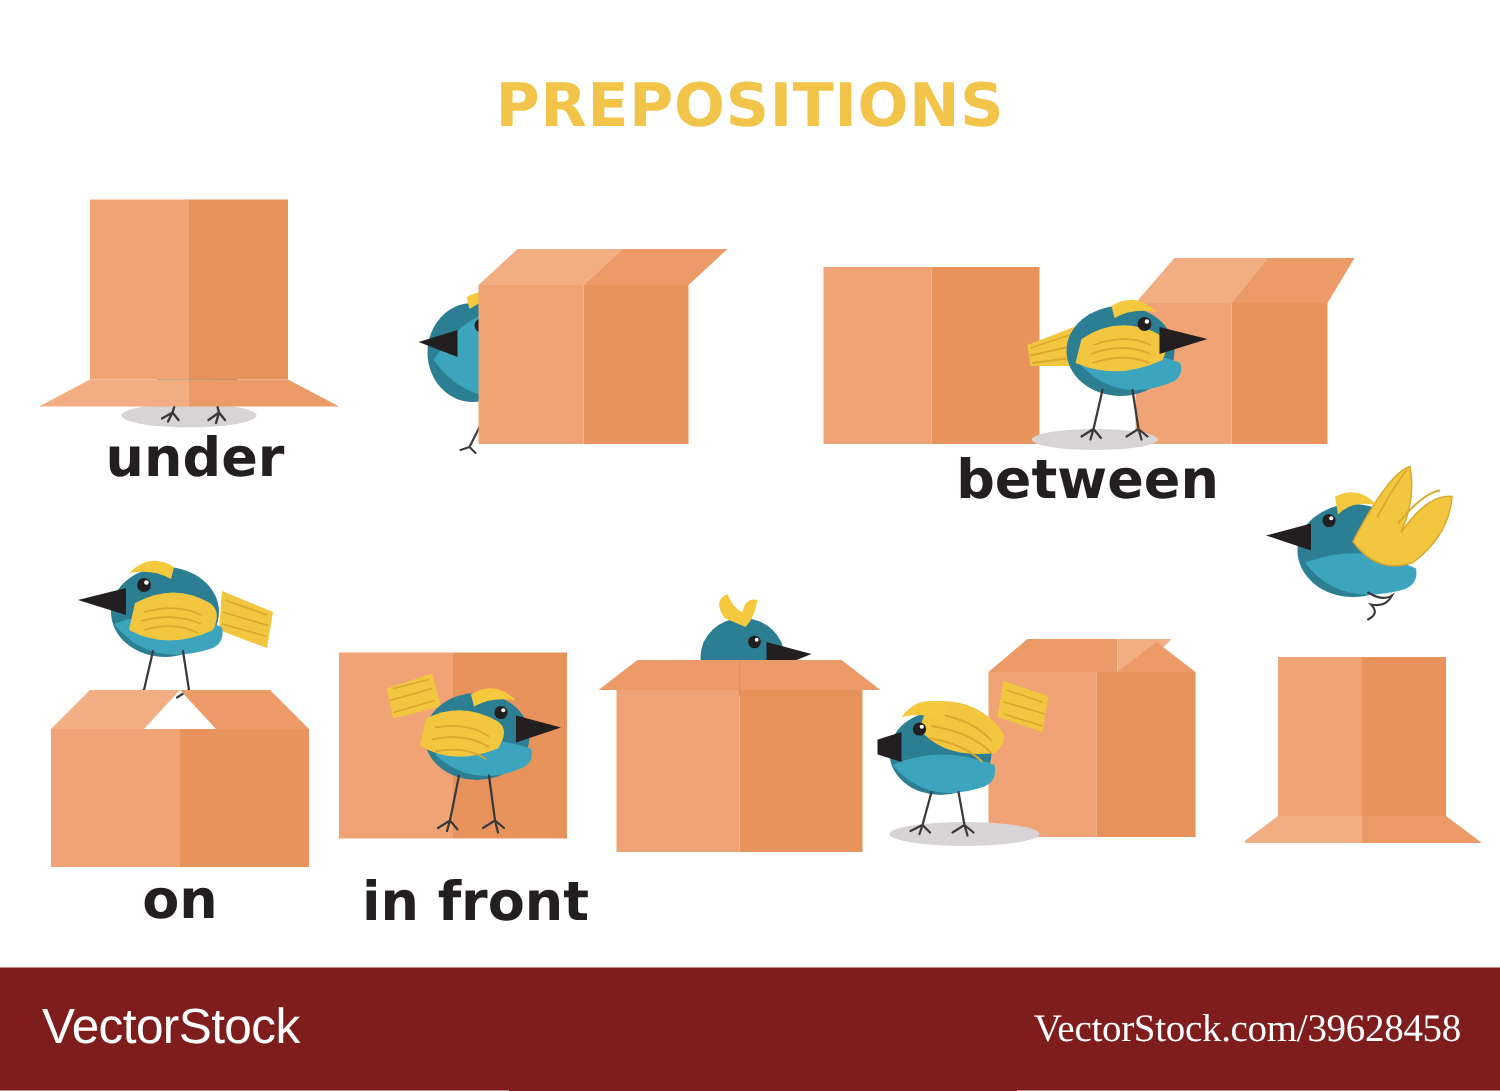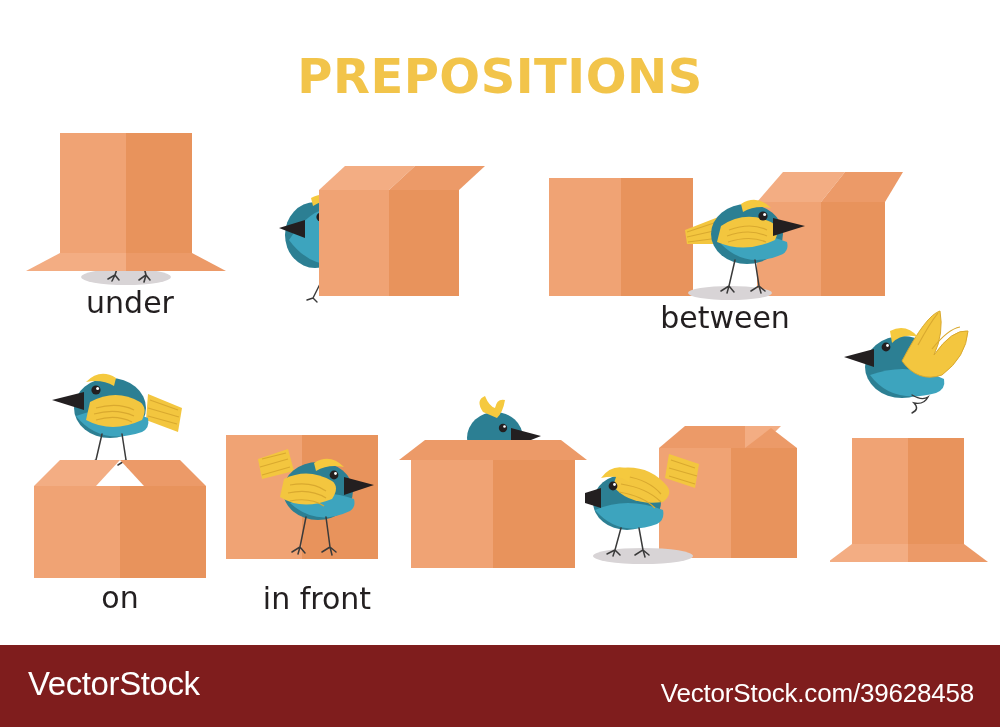--- a/index.html
+++ b/index.html
@@ -10,57 +10,57 @@
     overflow:hidden;
     position:relative;
   }
   .stage{position:absolute;left:0;top:0;width:1000px;height:727px;}
 
   
   .title{
     position:absolute;
     left:0;top:48px;width:1000px;
     text-align:center;
-    font-size:48px;
+    font-size:40px;
     font-weight:bold;
     letter-spacing:0.5px;
     color:#F2C44A;
     font-family:"DejaVu Sans", sans-serif;
   }
 
   
   .item{position:absolute;}
   .art{position:absolute;left:0;top:0;}
   .label{
     position:absolute;
     width:100%;
     text-align:center;
     font-family:"DejaVu Sans", sans-serif;
-    font-weight:normal;
-    font-size:30px;
+    font-weight:bold;
+    font-size:36px;
     color:#231F20;
     white-space:nowrap;
   }
 
   
   .footer{
     position:absolute;left:0;top:645px;
     width:1000px;height:82px;
     background:#7f1d1d;
   }
   .footer-brand{
     position:absolute;left:28px;top:20px;
     font-size:33px;color:#ffffff;
     font-family:"Liberation Sans", sans-serif;
     letter-spacing:-0.4px;
   }
   .footer-url{
-    position:absolute;right:26px;top:33px;
+    position:absolute;right:26px;top:26px;
     font-size:26px;color:#ffffff;
-    font-family:Liberation Sans, sans-serif;
+    font-family:Liberation Serif, serif;
     letter-spacing:-0.2px;
   }
 </style>
 </head>
 <body>
 
 <div class="stage">
 
   <div class="title">PREPOSITIONS</div>
 

